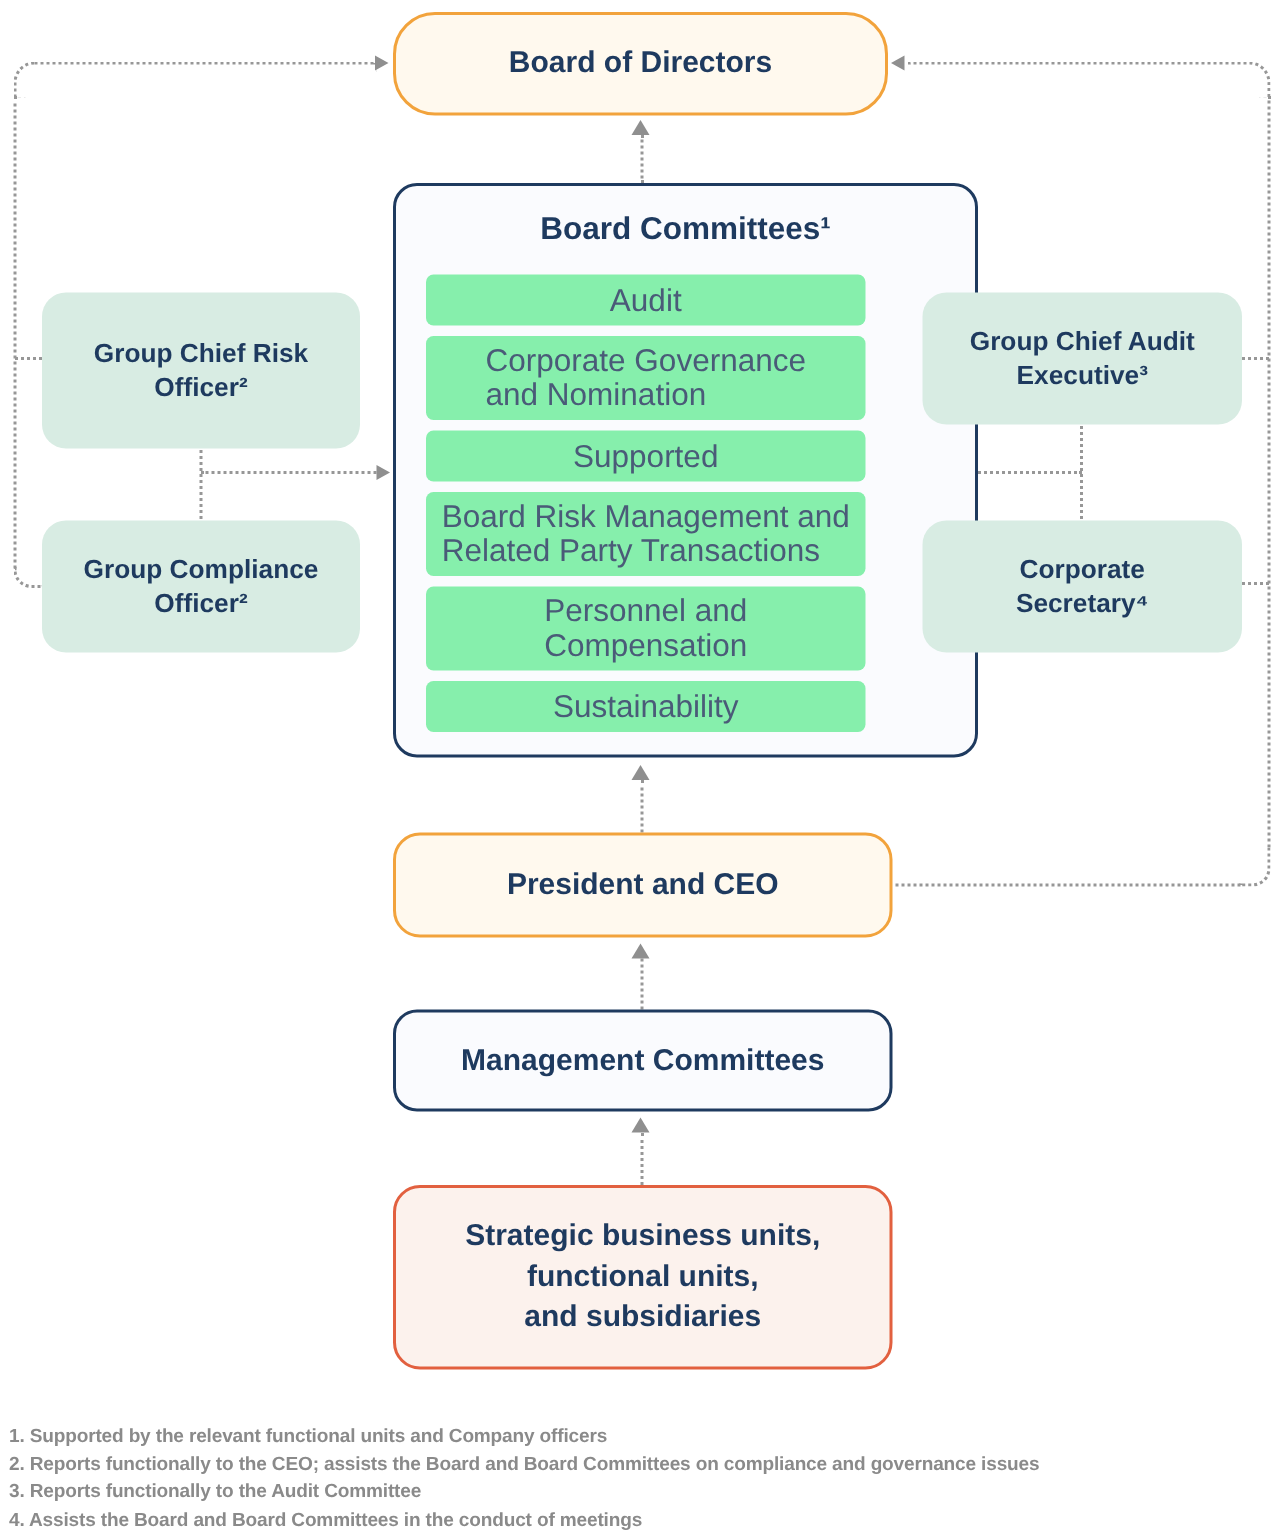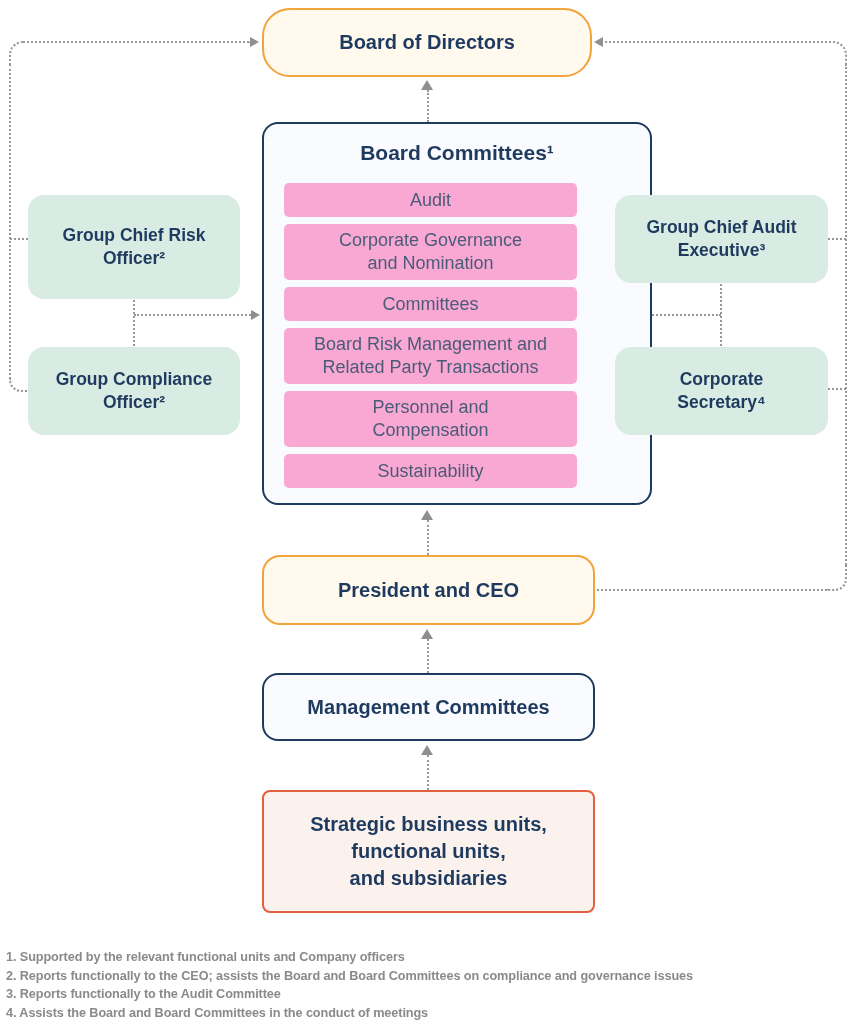--- a/index.html
+++ b/index.html
@@ -8,37 +8,37 @@
     font-family:"Liberation Sans","DejaVu Sans",sans-serif; overflow:hidden;
   }
   .box {
     position:absolute; box-sizing:border-box;
     display:flex; align-items:center; justify-content:center;
     text-align:center; white-space:pre-line;
   }
   .cream  { background:#FFF9EE; border:2.5px solid #F2A33C; border-radius:18px; }
   .navybx { background:#FAFBFE; border:2.5px solid #1E3A5F; border-radius:16px; }
   .mint   { background:#D8ECE3; border-radius:16px; }
-  .salmon { background:#FCF2ED; border:2.5px solid #E2603F; border-radius:8px; }
+  .salmon { background:#FCF2ED; border:2.5px solid #E2603F; border-radius:18px; }
   .t-lg   { font-size:20px; font-weight:bold; color:#1E3A5F; line-height:27px; }
   .t-md   { font-size:17.5px; font-weight:bold; color:#1E3A5F; line-height:23px; }
   .t-xl   { font-size:21px; font-weight:bold; color:#1E3A5F; }
 
   
   #bc-box { position:absolute; left:262px; top:122px; width:390px; height:383px;
             box-sizing:border-box; background:#FAFBFE; border:2.5px solid #1E3A5F;
             border-radius:16px; }
   #bc-title { position:absolute; left:0; top:17px; width:100%; text-align:center; }
   #bc-items { position:absolute; left:20px; top:59px; width:293px;
               display:flex; flex-direction:column; gap:7px; }
-  .bc-item { box-sizing:border-box; background:#f9a8d4; border-radius:5px;
-             color:#4A5B78; font-size:18px; line-height:23px;
+  .bc-item { box-sizing:border-box; background:#86efac; border-radius:5px;
+             color:#4A5B78; font-size:21px; line-height:23px;
              min-height:34px; padding:5px 10px;
              display:flex; align-items:center; justify-content:center;
-             text-align:center; white-space:pre-line; }
+             text-align:left; white-space:pre-line; }
 
   
   .conn { position:absolute; box-sizing:border-box; }
   .bt { border-top:2px dotted #979797; }
   .bl { border-left:2px dotted #979797; }
   .br { border-right:2px dotted #979797; }
   .bb { border-bottom:2px dotted #979797; }
   .rtl { border-top-left-radius:14px; }
   .rtr { border-top-right-radius:14px; }
   .rbl { border-bottom-left-radius:12px; }
@@ -96,21 +96,21 @@
   <div class="conn bl" style="left:427px; top:755px; width:4px; height:35px;"></div>
 
   <div class="box cream t-lg" style="left:262px; top:8px; width:330px; height:69px;border-radius:28px;">Board of Directors</div>
 
   <div id="bc-box">
     <div id="bc-title" class="t-xl">Board Committees¹</div>
     <div id="bc-items">
       <div class="bc-item">Audit</div>
       <div class="bc-item">Corporate Governance
 and Nomination</div>
-      <div class="bc-item">Committees</div>
+      <div class="bc-item">Supported</div>
       <div class="bc-item">Board Risk Management and
 Related Party Transactions</div>
       <div class="bc-item">Personnel and
 Compensation</div>
       <div class="bc-item">Sustainability</div>
     </div>
   </div>
 
   <div class="box mint t-md" style="left:28px; top:195px; width:212px; height:104px;">Group Chief Risk
 Officer²</div>

